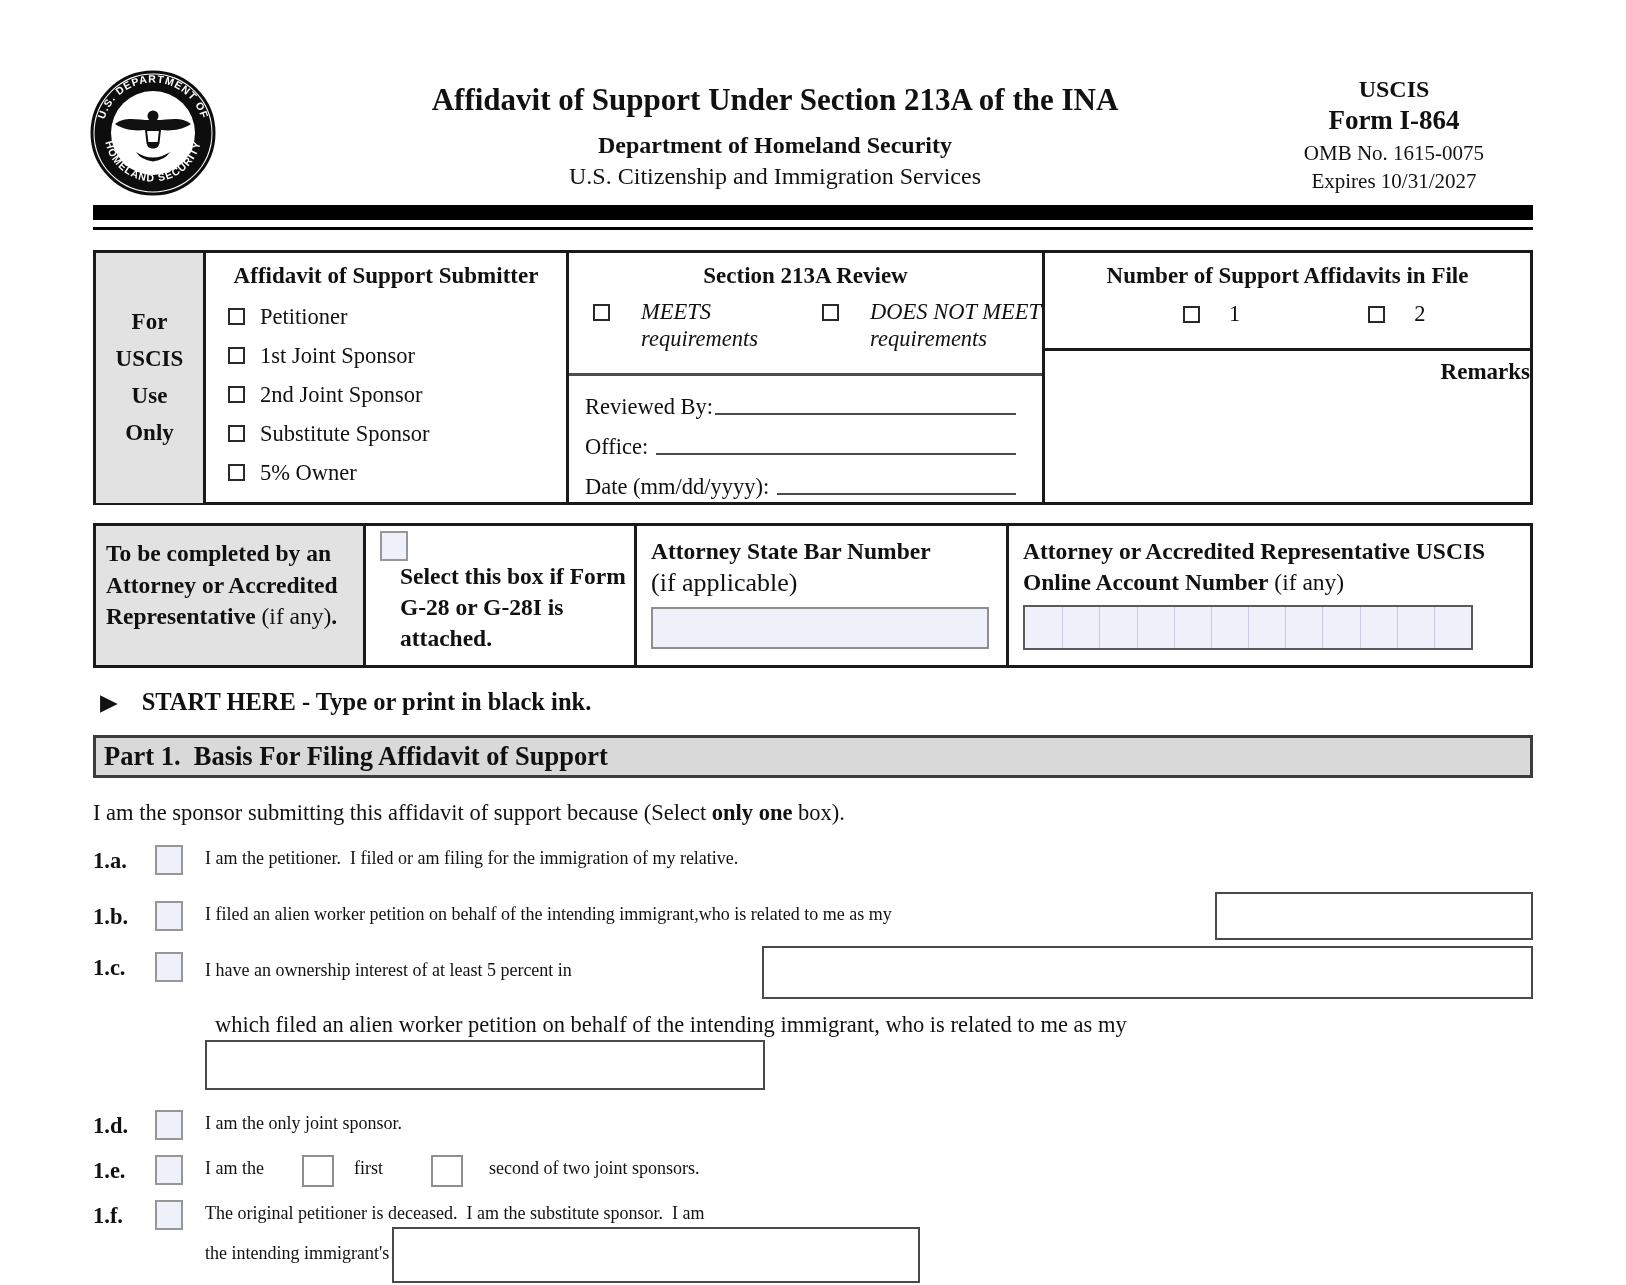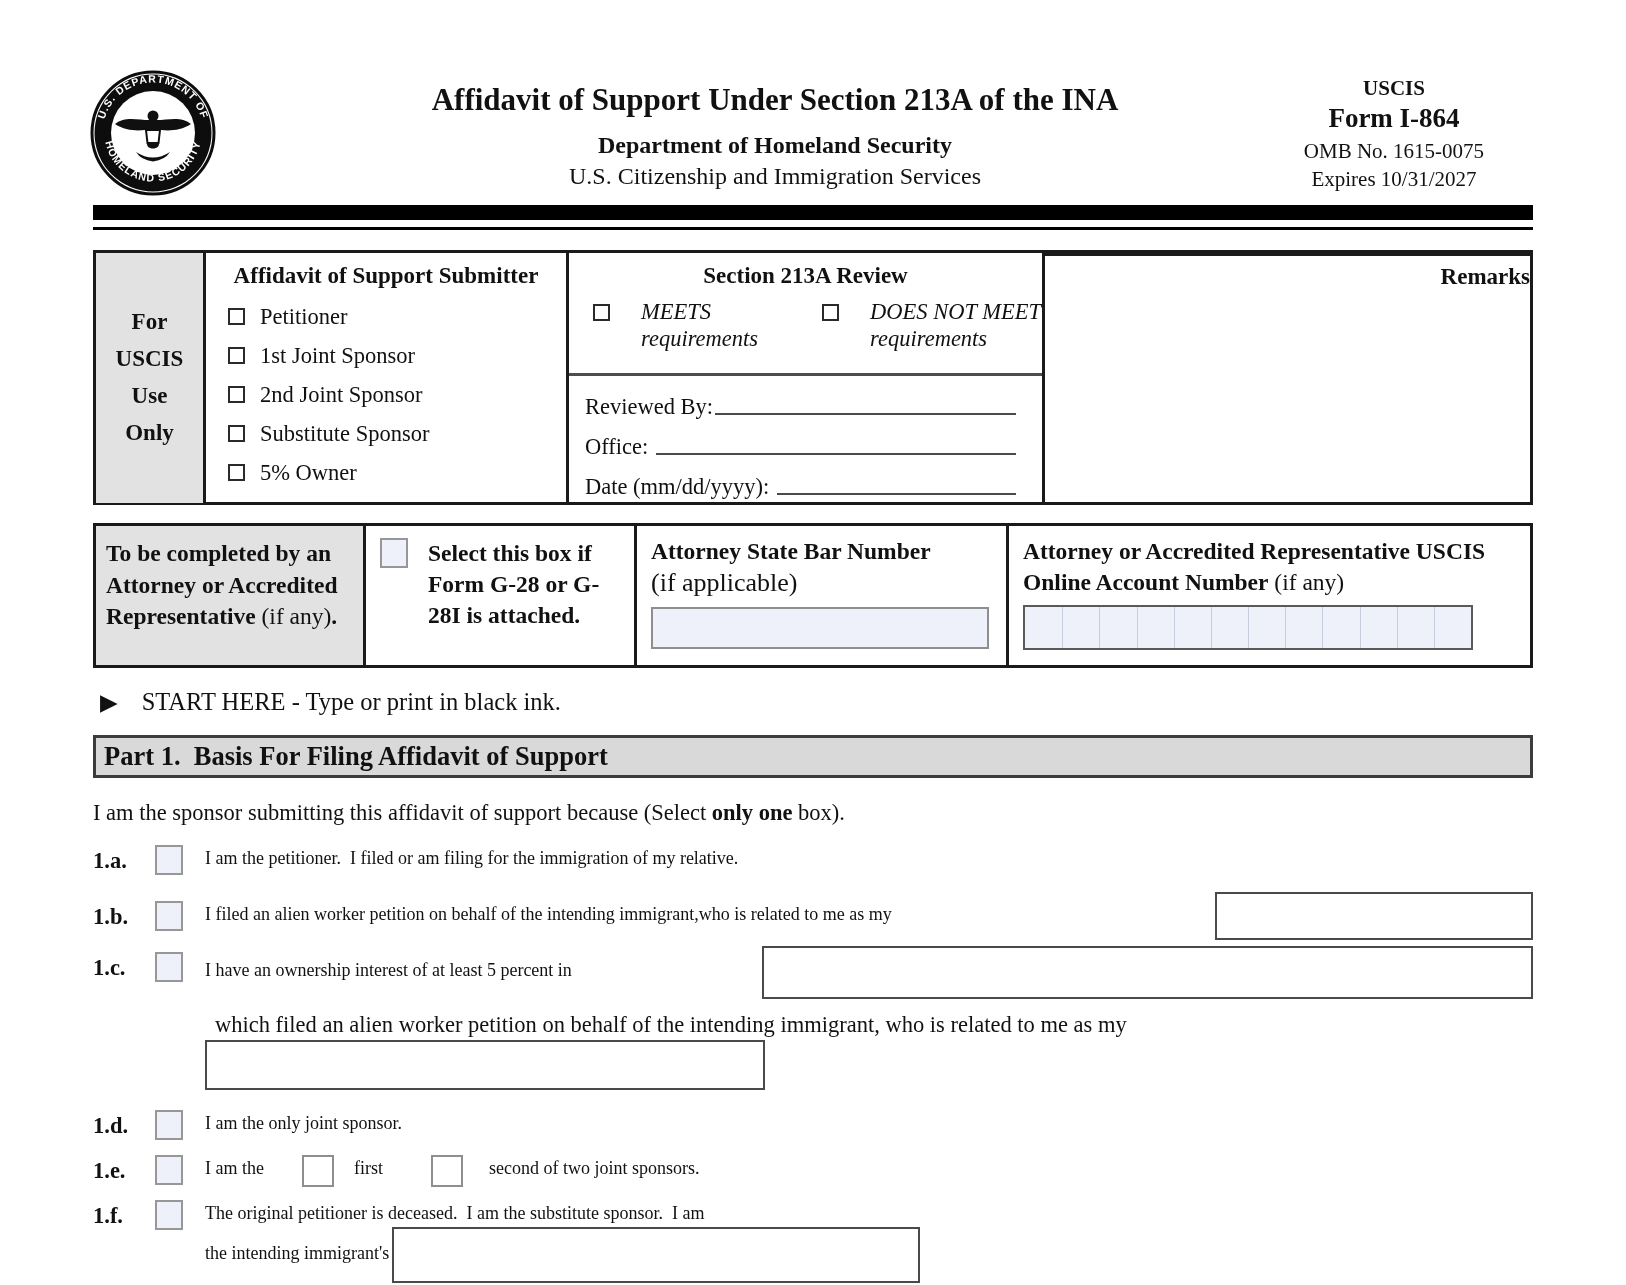--- a/index.html
+++ b/index.html
@@ -9,21 +9,21 @@
   }
   .pre{white-space:pre-wrap;}
 
   
   .seal{position:absolute;left:90px;top:70px;width:126px;height:126px;}
   .head-center{position:absolute;left:300px;top:82px;width:950px;text-align:center;}
   .h-title{font-size:31px;font-weight:bold;}
   .h-dept{font-size:24px;font-weight:bold;margin-top:14px;}
   .h-agency{font-size:24px;margin-top:4px;}
   .head-right{position:absolute;left:1248px;top:76px;width:292px;text-align:center;}
-  .h-uscis{font-size:21px;font-weight:bold;}
+  .h-uscis{font-size:24px;font-weight:bold;}
   .h-form{font-size:27px;font-weight:bold;margin-top:2px;}
   .h-omb{font-size:21px;margin-top:5px;}
   .h-exp{font-size:21px;margin-top:3px;}
   .thick-bar{position:absolute;left:93px;top:205px;width:1440px;height:15px;background:#000;}
   .thin-bar{position:absolute;left:93px;top:227px;width:1440px;height:3px;background:#000;}
 
   
   .t1{position:absolute;left:93px;top:250px;width:1440px;height:255px;
       border:3px solid #1a1a1a;display:grid;grid-template-columns:110px 363px 476px 1fr;box-sizing:border-box;}
   .t1 > div{border-right:3px solid #1a1a1a;box-sizing:border-box;min-width:0;}
@@ -51,39 +51,39 @@
   .num-gap{width:128px;}
   .num-bottom{border-top:3px solid #1a1a1a;padding:8px 0 0 14px;font-weight:bold;font-size:23px;text-align:right;}
 
   
   .t2{position:absolute;left:93px;top:523px;width:1440px;height:145px;
       border:3px solid #1a1a1a;display:grid;grid-template-columns:270px 271px 372px 1fr;box-sizing:border-box;}
   .t2 > div{border-right:3px solid #1a1a1a;box-sizing:border-box;min-width:0;}
   .t2 > div:last-child{border-right:none;}
   .att-intro{background:#e2e2e2;padding:12px 8px 0 10px;font-size:23.5px;font-weight:bold;line-height:1.35;}
   .att-intro .normal{font-weight:normal;}
-  .att-g28{display:flex;padding:12px 6px 0 14px;}
+  .att-g28{display:flex;padding:5px 6px 0 14px;flex-direction:column;}
   .cb-fill{width:28px;height:30px;background:#eef0fa;border:2px solid #979797;box-sizing:border-box;flex:none;}
   .att-g28-text{font-weight:bold;font-size:23.5px;line-height:1.32;margin-left:20px;}
   .att-bar{padding:10px 14px 0 14px;}
   .att-label-b{font-weight:bold;font-size:23.5px;line-height:1.3;}
   .att-label-n{font-weight:normal;}
   .att-bar-note{font-size:26px;line-height:1.25;}
   .field{background:#eef0fa;border:2px solid #8e8e8e;box-sizing:border-box;}
   .bar-field{margin-top:8px;width:338px;height:42px;}
   .att-acct{padding:10px 14px 0 14px;}
   .acct-field{margin-top:8px;width:450px;height:45px;border:2px solid #5a5a5a;background:#eef0fa;
       display:grid;grid-template-columns:repeat(12,1fr);box-sizing:border-box;}
   .acct-field div{border-left:1px solid #c7cddf;}
   .acct-field div:first-child{border-left:none;}
 
   
   .start-here{position:absolute;left:100px;top:688px;display:flex;align-items:center;}
   .start-arrow{font-size:23px;line-height:1;}
-  .start-text{font-weight:normal;font-size:24.5px;margin-left:24px;}
+  .start-text{font-weight:bold;font-size:24.5px;margin-left:24px;}
   .part1-bar{position:absolute;left:93px;top:735px;width:1440px;height:43px;background:#d9d9d9;
       border:3px solid #3c3c3c;box-sizing:border-box;display:flex;align-items:center;}
   .part1-bar span{font-weight:bold;font-size:26.5px;padding-left:8px;}
   .intro-line{position:absolute;left:93px;top:800px;font-size:22.5px;}
   .intro-line b{font-weight:bold;}
 
   
   .item-row{position:absolute;left:93px;width:1440px;display:flex;align-items:flex-start;}
   .inum{width:62px;flex:none;font-weight:bold;font-size:22.5px;padding-top:3px;}
   .item-row .cb-fill{margin-right:22px;margin-top:0;}
@@ -199,20 +199,34 @@
           <span class="wline"></span>
         </div>
         <div class="wrow">
           <span class="wlabel">Date (mm/dd/yyyy):</span>
           <span class="wline"></span>
         </div>
       </div>
     </div>
 
     <div>
+      <div class="num-top">
+        <div class="cell-h">Number of Support Affidavits in File</div>
+        <div class="num-cbs">
+          <div class="num-group">
+            <span class="cb-print"></span>
+            <span class="opt-label">1</span>
+          </div>
+          <div class="num-gap"></div>
+          <div class="num-group">
+            <span class="cb-print"></span>
+            <span class="opt-label">2</span>
+          </div>
+        </div>
+      </div>
       <div class="num-bottom">
         <span>Remarks</span>
       </div>
     </div>
   </div>
 
   <div class="t2">
     <div class="att-intro">
       <span>To be completed by an Attorney or Accredited Representative</span><span class="normal"> (if any)</span><span>.</span>
     </div>

